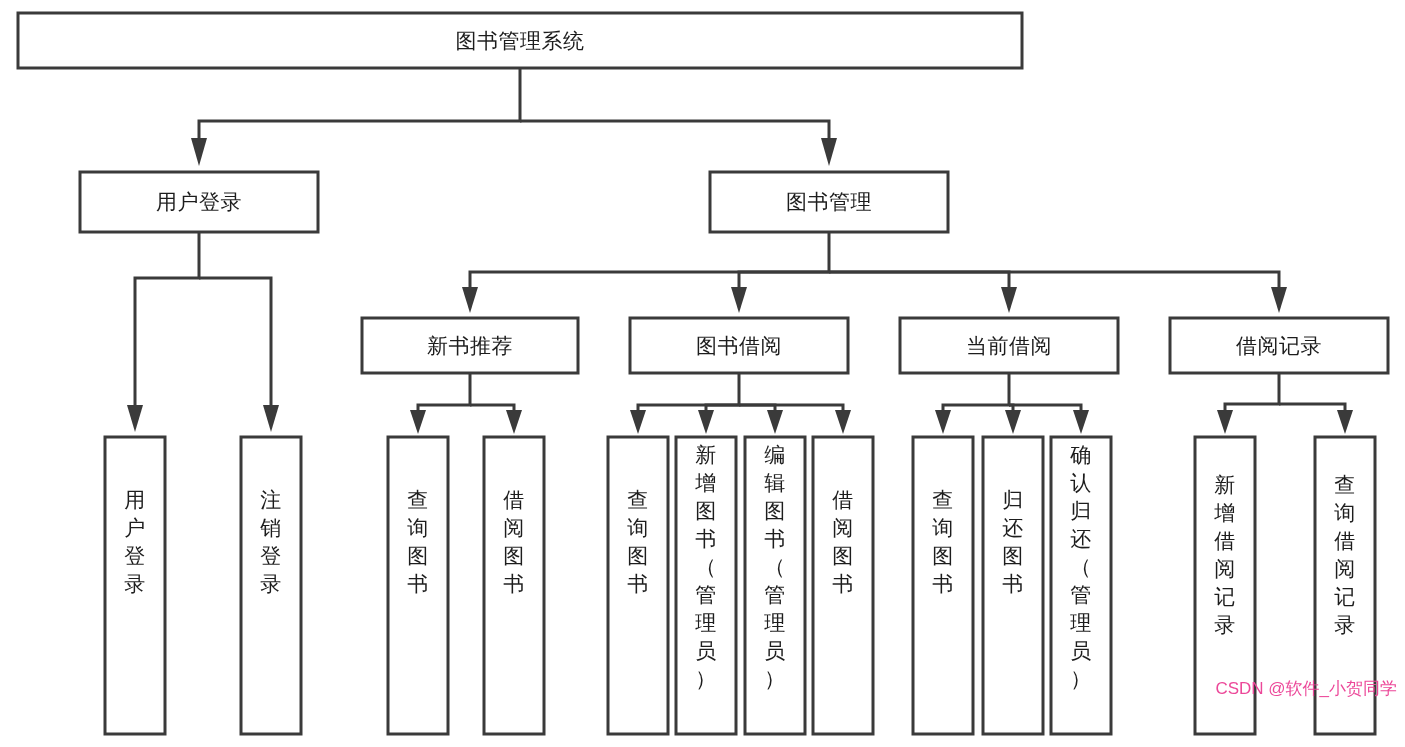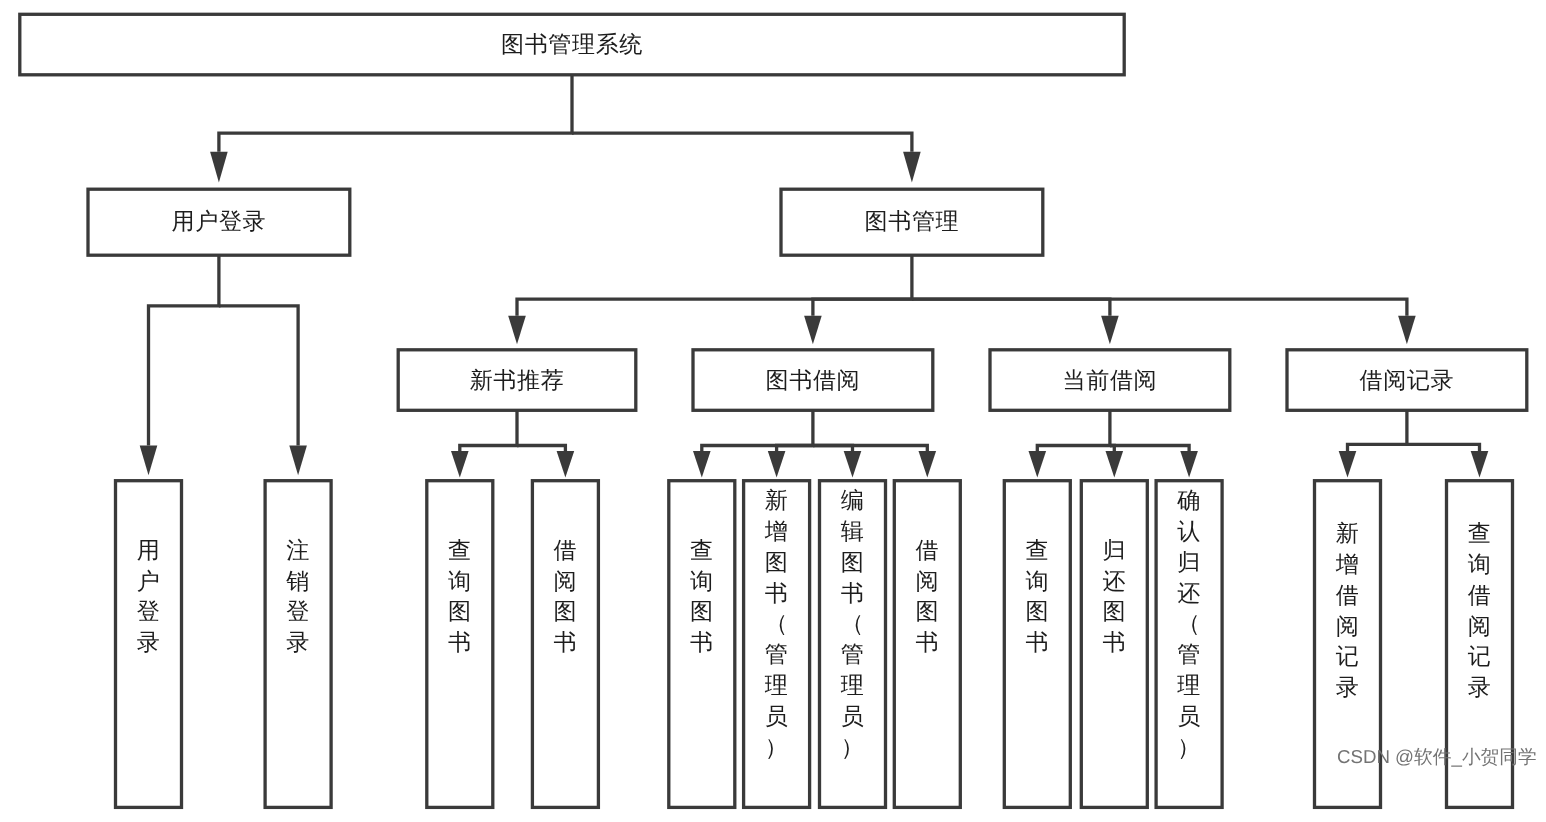--- a/index.html
+++ b/index.html
@@ -53,21 +53,21 @@
   .arrow-head {
     fill: #3a3a3a;
     stroke: none;
   }
   .watermark {
     position: absolute;
     right: 8px;
     bottom: 6px;
     font-family: "Liberation Sans", "DejaVu Sans", sans-serif;
     font-size: 17px;
-    color: #737373;
+    color: #ec4899;
     white-space: nowrap;
     user-select: none;
   }
 </style>
 </head>
 <body>
 
 <div id="diagram-root">
 
   <svg class="diagram-canvas" viewBox="0 0 1405 747">

